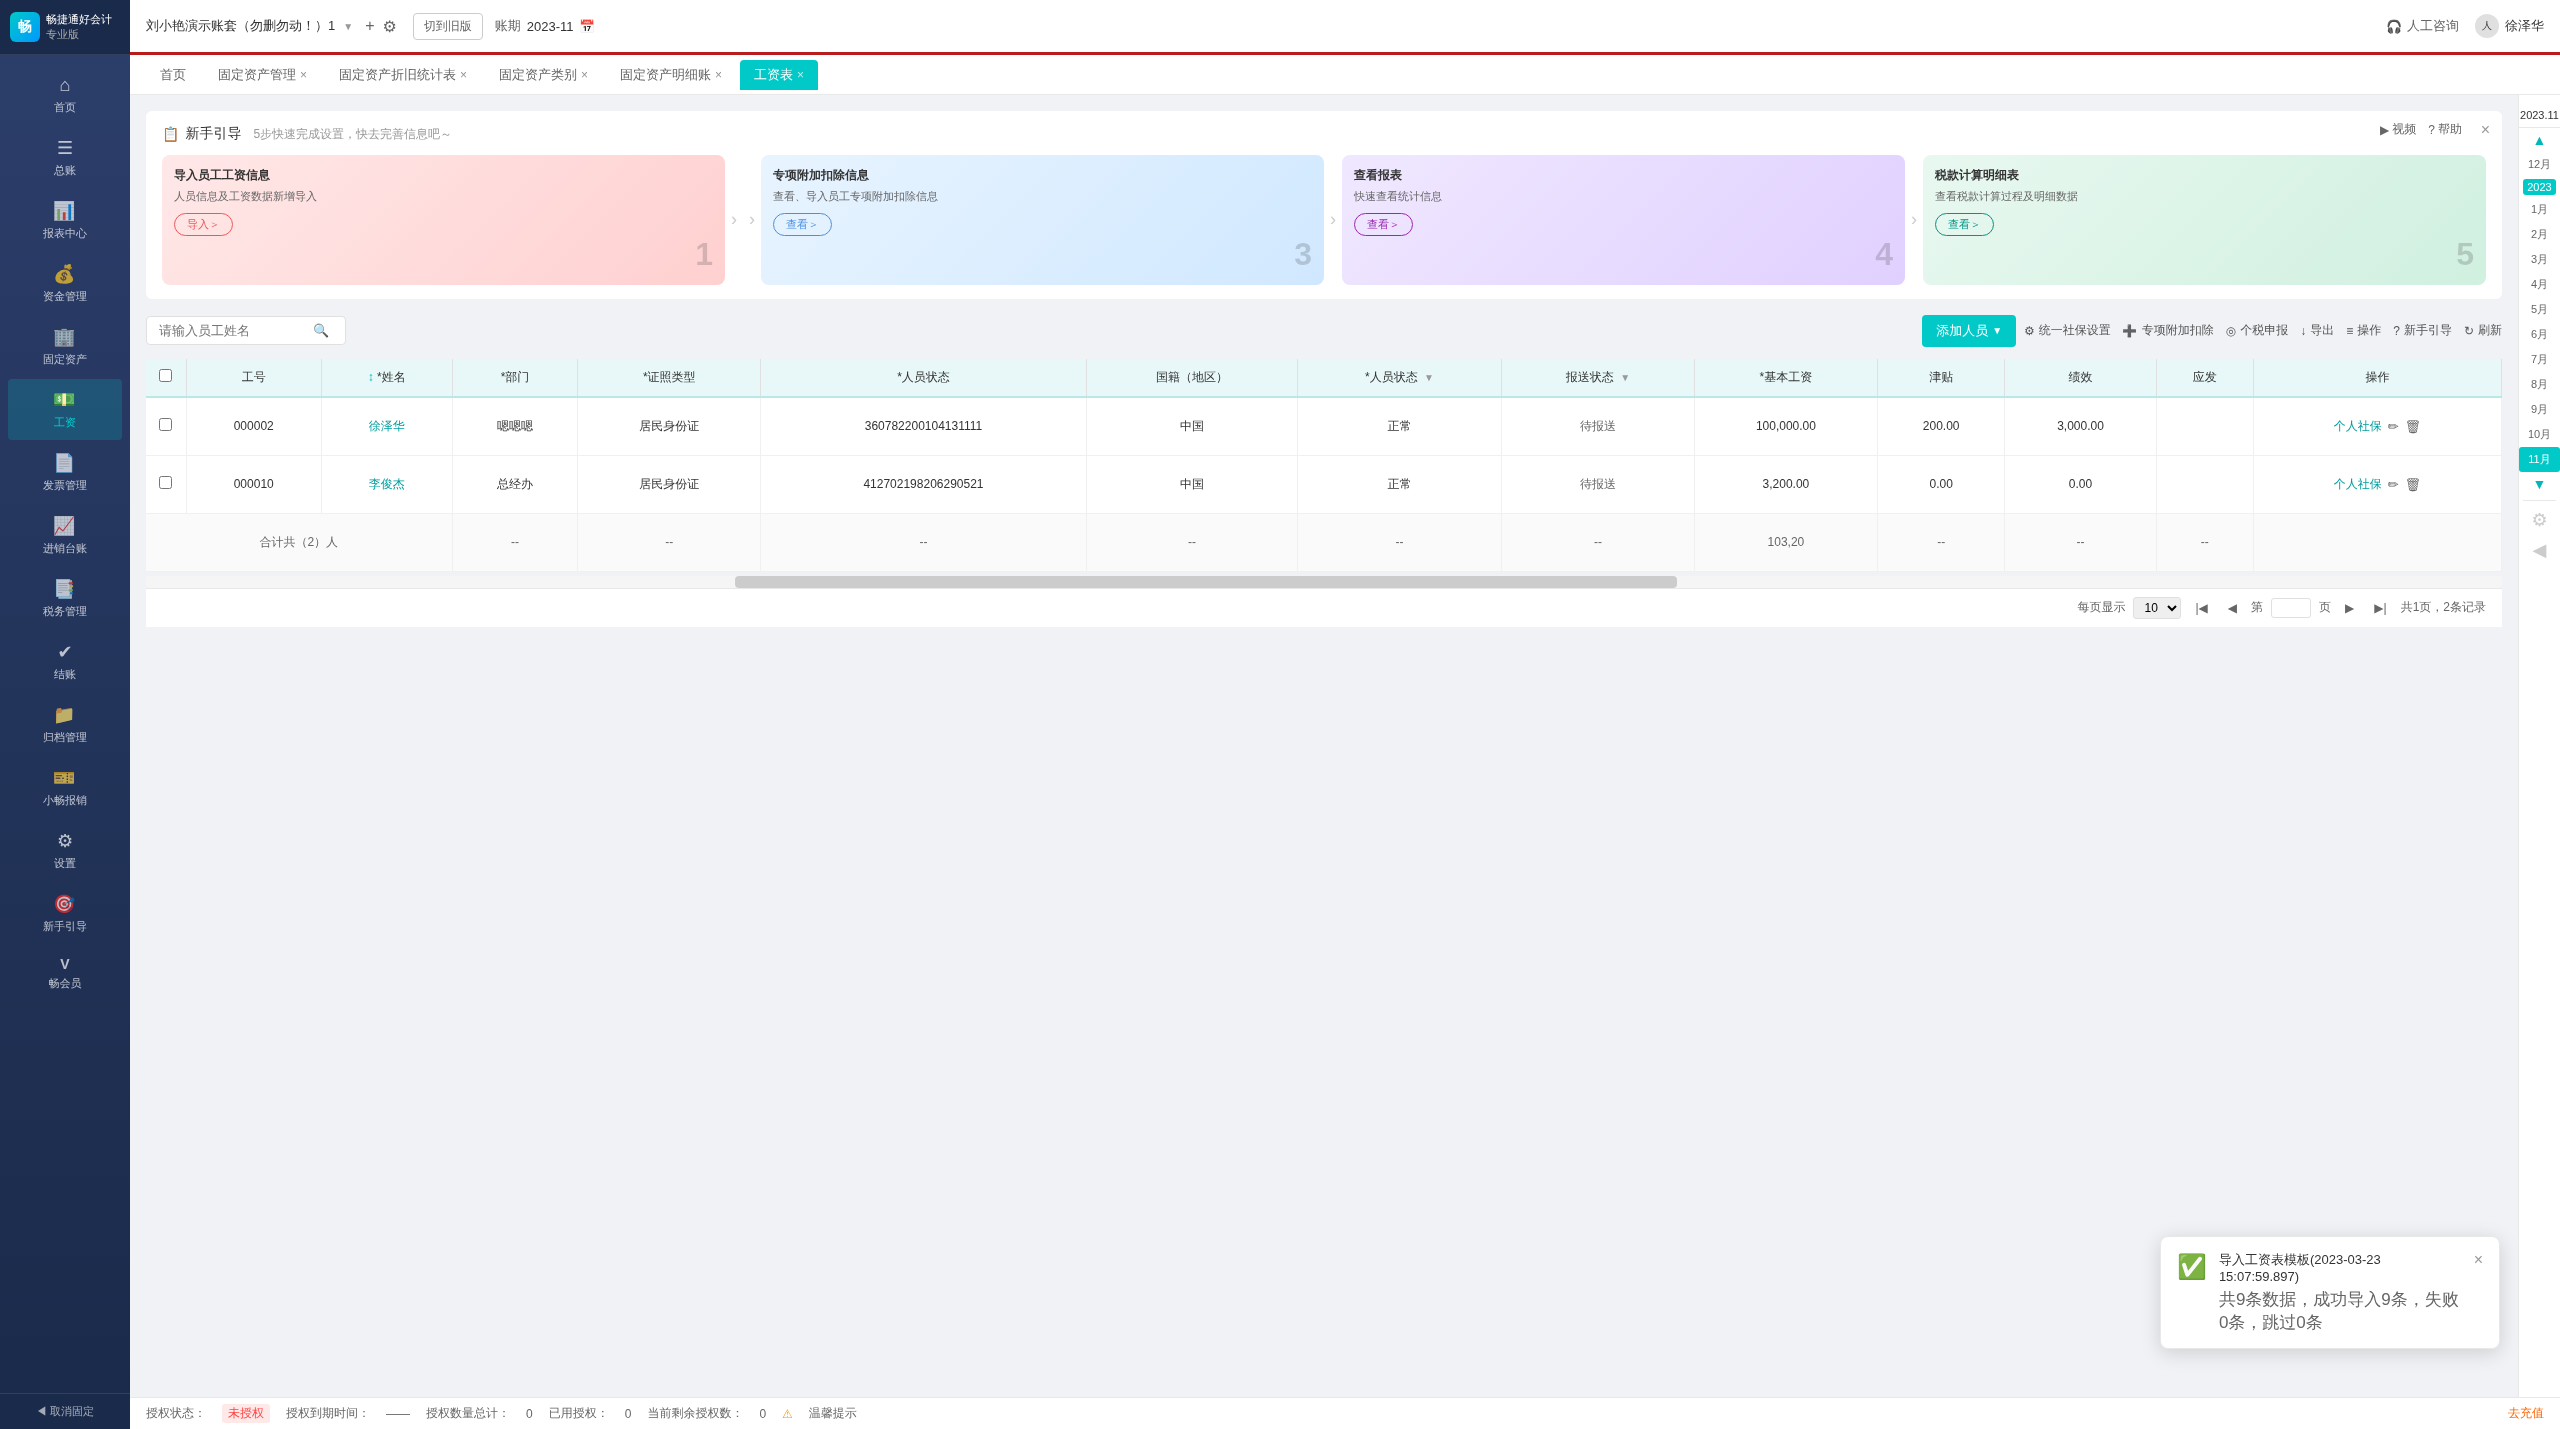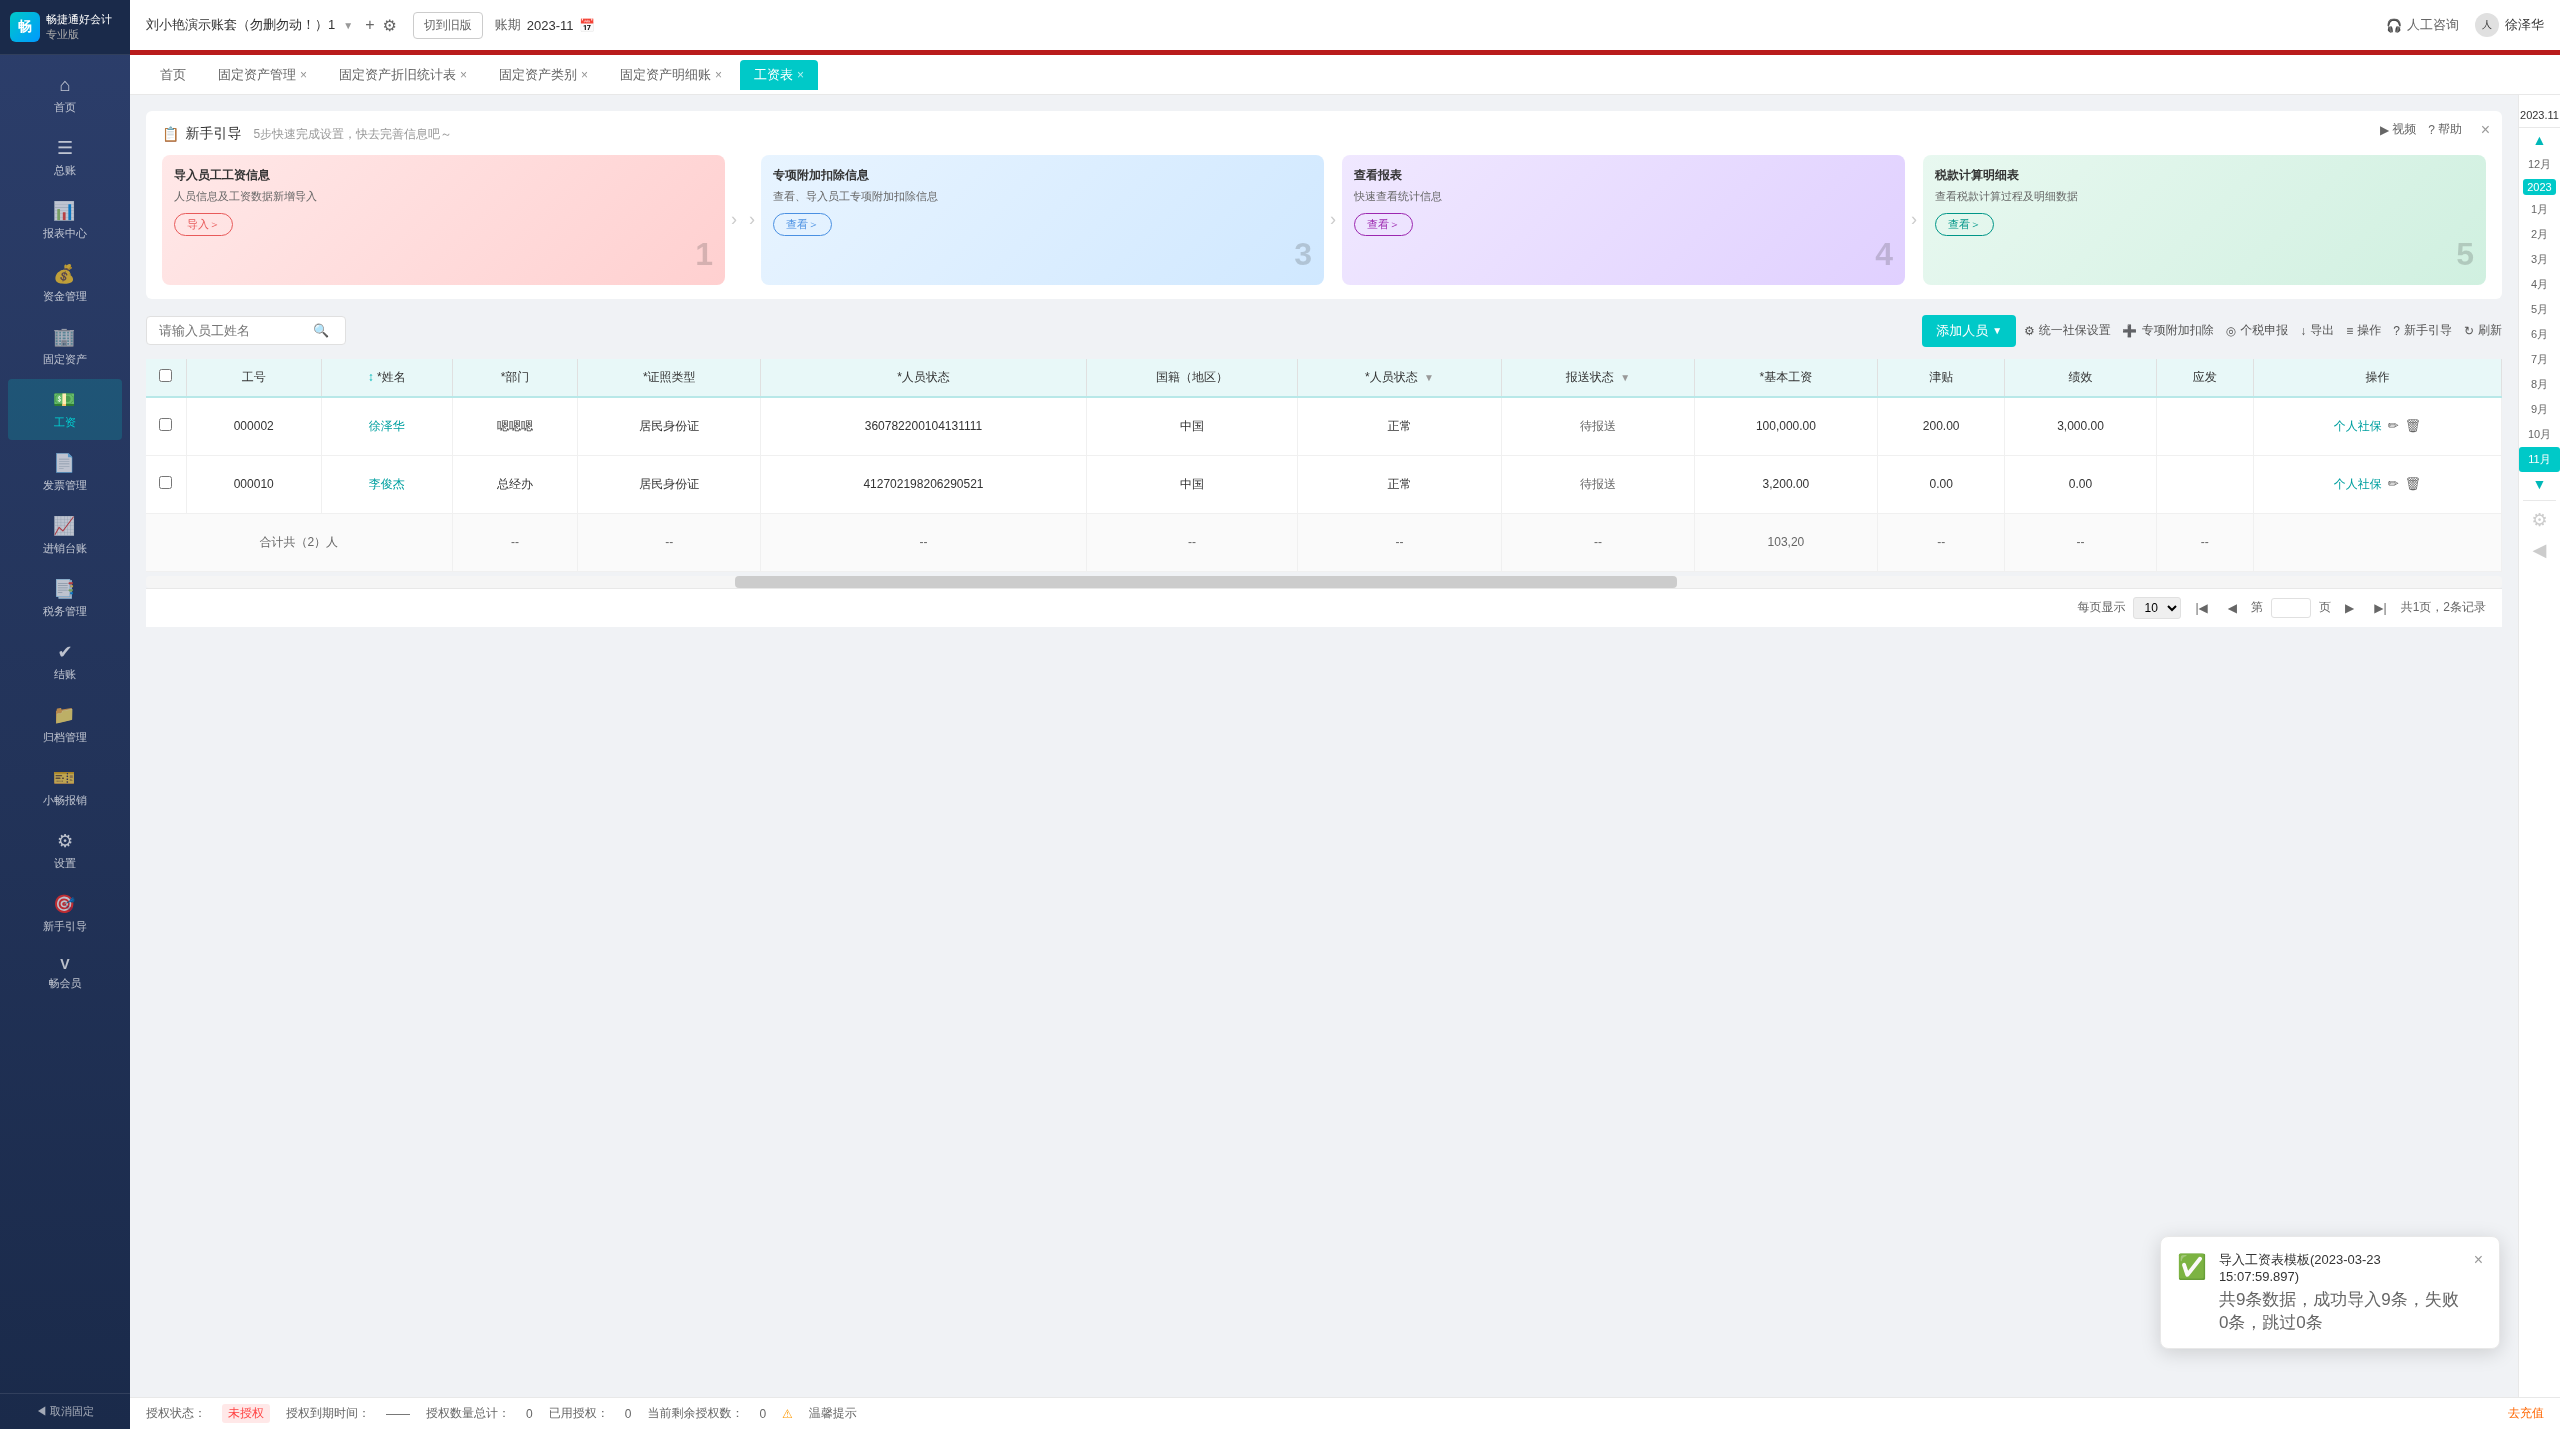--- a/index.html
+++ b/index.html
@@ -54,21 +54,21 @@
       cursor: pointer;
       text-align: center;
     }
 
     
     .main-area { flex: 1; display: flex; flex-direction: column; overflow: hidden; position: relative; }
 
     
     .top-header {
       background: white;
-      border-bottom: 5px solid #b91c1c;
+      border-bottom: 3px solid #b91c1c;
       padding: 0 16px;
       display: flex;
       align-items: center;
       height: 55px;
       flex-shrink: 0;
     }
     .account-selector {
       display: flex; align-items: center; gap: 8px; margin-right: 16px;
     }
     .account-name { font-size: 13px; color: #333; }
@@ -177,21 +177,21 @@
       white-space: nowrap; font-weight: 500;
     }
     .data-table td {
       padding: 20px 8px; text-align: center; border-bottom: 1px solid #f0f0f0;
       border-right: 1px solid #f0f0f0; white-space: nowrap;
     }
     .checkbox-cell { width: 40px; }
     .employee-link { color: #00a0a0; cursor: pointer; text-decoration: none; }
     .status-normal { color: #333; }
     .status-pending { color: #666; }
-    .operation-cell { display: flex; align-items: flex-start; gap: 6px; justify-content: center; }
+    .operation-cell { display: flex; align-items: center; gap: 6px; justify-content: center; }
     .op-link { color: #00a0a0; cursor: pointer; font-size: 12px; }
     .op-icon { color: #666; cursor: pointer; font-size: 13px; }
 
     
     .table-footer {
       background: white; border-top: 1px solid #e8e8e8;
       padding: 8px 16px; display: flex; align-items: center;
       font-size: 12px; color: #666;
     }
     .page-size-select { border: 1px solid #e0e0e0; border-radius: 3px; padding: 2px 6px; font-size: 12px; }

